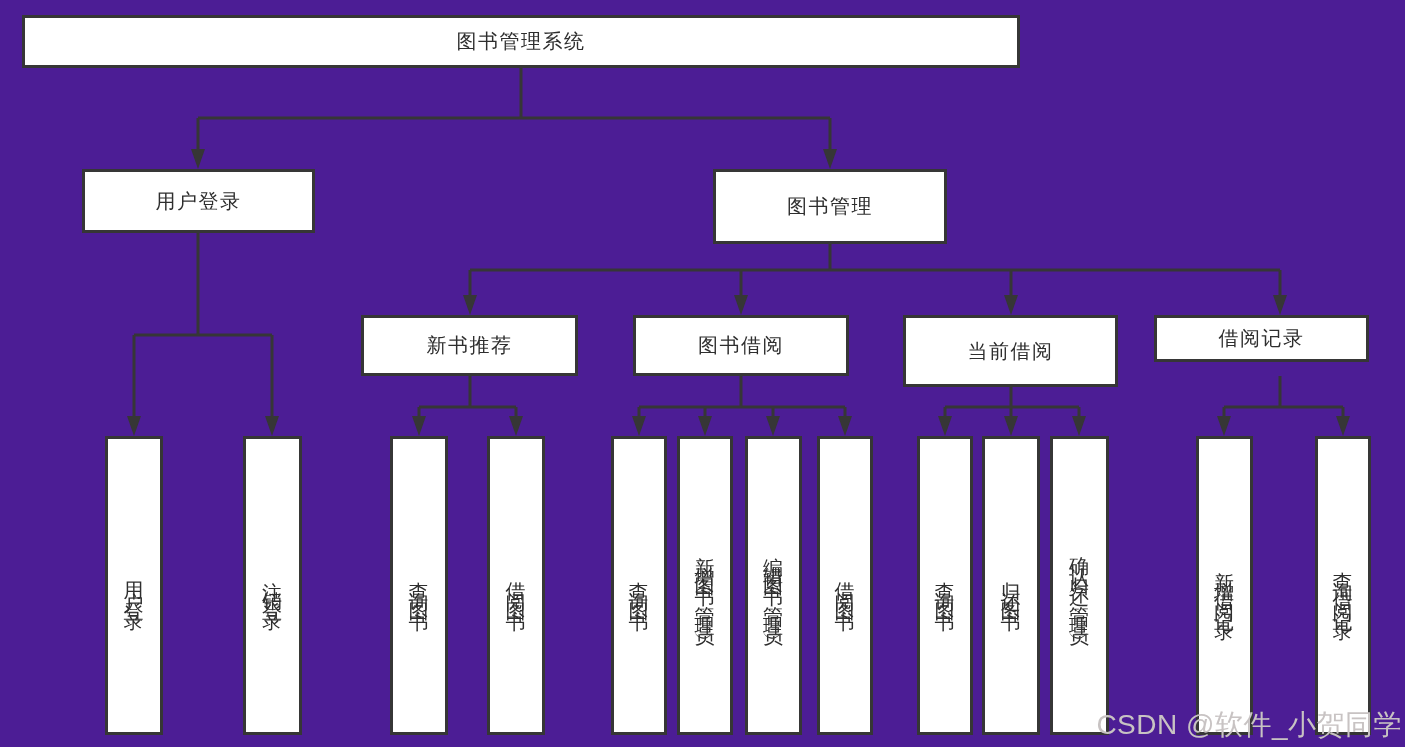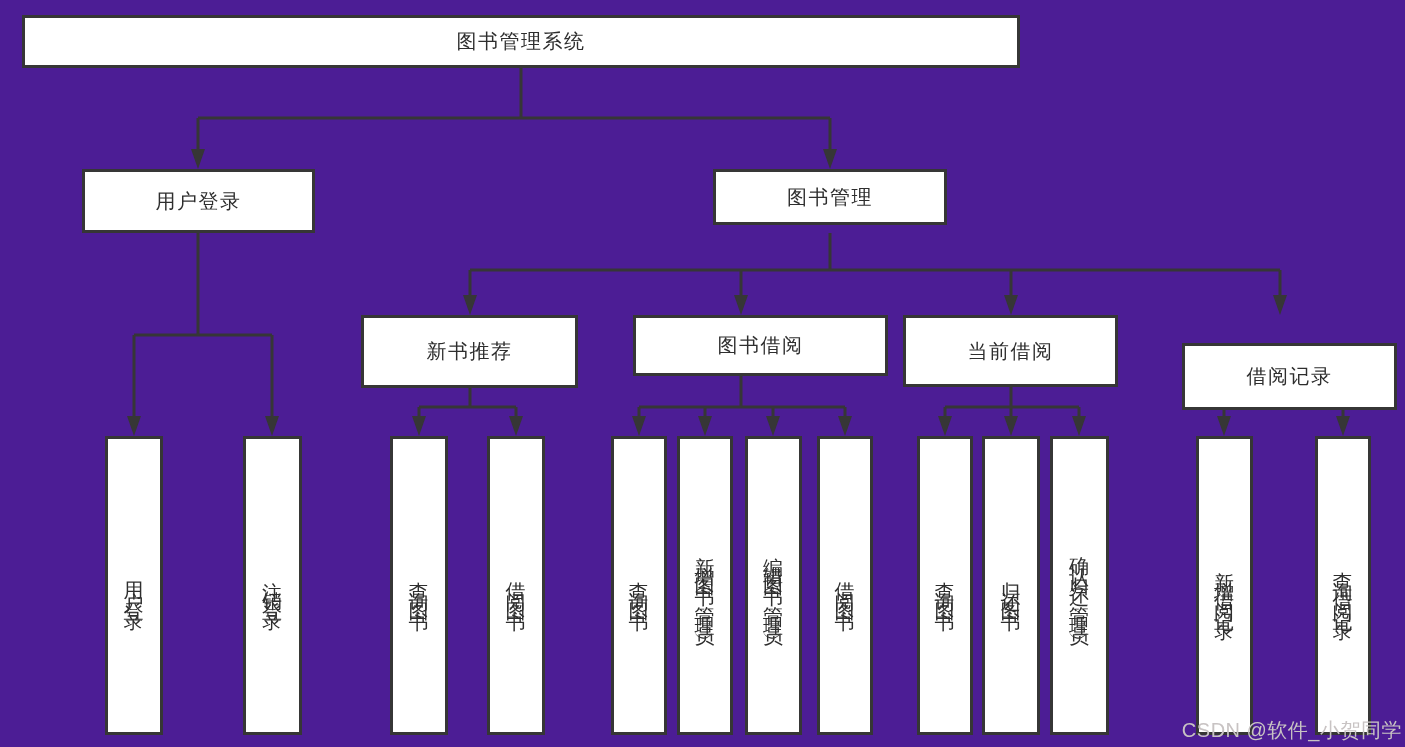--- a/index.html
+++ b/index.html
@@ -13,21 +13,21 @@
     border:3px solid #363636;display:flex;align-items:center;justify-content:center;
     color:#2e2e2e;z-index:2;
   }
   .hbox{font-size:20px;letter-spacing:1.5px;white-space:nowrap;}
   .vbox{
     writing-mode:vertical-rl;text-orientation:mixed;
     font-size:20px;letter-spacing:10px;line-height:1.0;
   }
   .watermark{
     position:absolute;right:3px;bottom:3px;z-index:3;
-    font-size:20px;color:#c8c3c3;letter-spacing:0.5px;white-space:nowrap;
+    font-size:28px;color:#c8c3c3;letter-spacing:0.5px;white-space:nowrap;
   }
 </style>
 </head>
 <body>
 
 <div class="stage">
 
   <svg class="connectors" width="1405" height="747" viewBox="0 0 1405 747">
     <g stroke="#363636" stroke-width="3" fill="none">
 
@@ -64,26 +64,26 @@
       <polygon points="1004,416 1018,416 1011,436"></polygon>
       <polygon points="1072,416 1086,416 1079,436"></polygon>
       <polygon points="1217,416 1231,416 1224,436"></polygon>
       <polygon points="1336,416 1350,416 1343,436"></polygon>
     </g>
   </svg>
 
   <div class="box hbox" style="left:22px;top:15px;width:998px;height:53px;">图书管理系统</div>
 
   <div class="box hbox" style="left:82px;top:169px;width:233px;height:64px;">用户登录</div>
-  <div class="box hbox" style="left:713px;top:169px;width:234px;height:56px;text-align:center;">图书管理</div>
+  <div class="box hbox" style="left:713px;top:169px;width:234px;height:75px;text-align:center;">图书管理</div>
 
-  <div class="box hbox" style="left:361px;top:315px;width:217px;height:73px;">新书推荐</div>
-  <div class="box hbox" style="left:633px;top:315px;width:255px;height:61px;font-family:Liberation Mono, monospace;">图书借阅</div>
+  <div class="box hbox" style="left:361px;top:315px;width:217px;height:61px;">新书推荐</div>
+  <div class="box hbox" style="left:633px;top:315px;width:216px;height:61px;font-family:Liberation Mono, monospace;">图书借阅</div>
   <div class="box hbox" style="left:903px;top:315px;width:215px;height:72px;">当前借阅</div>
-  <div class="box hbox" style="left:1182px;top:315px;width:215px;height:67px;margin-top:28px;">借阅记录</div>
+  <div class="box hbox" style="left:1154px;top:315px;width:215px;height:47px;">借阅记录</div>
 
   <div class="box vbox" style="left:105px;top:436px;width:58px;height:299px;">用户登录</div>
   <div class="box vbox" style="left:243px;top:436px;width:59px;height:299px;">注销登录</div>
 
   <div class="box vbox" style="left:390px;top:436px;width:58px;height:299px;">查询图书</div>
   <div class="box vbox" style="left:487px;top:436px;width:58px;height:299px;">借阅图书</div>
 
   <div class="box vbox" style="left:611px;top:436px;width:56px;height:299px;">查询图书</div>
   <div class="box vbox" style="left:677px;top:436px;width:56px;height:299px;">新增图书（管理员）</div>
   <div class="box vbox" style="left:745px;top:436px;width:57px;height:299px;">编辑图书（管理员）</div>

